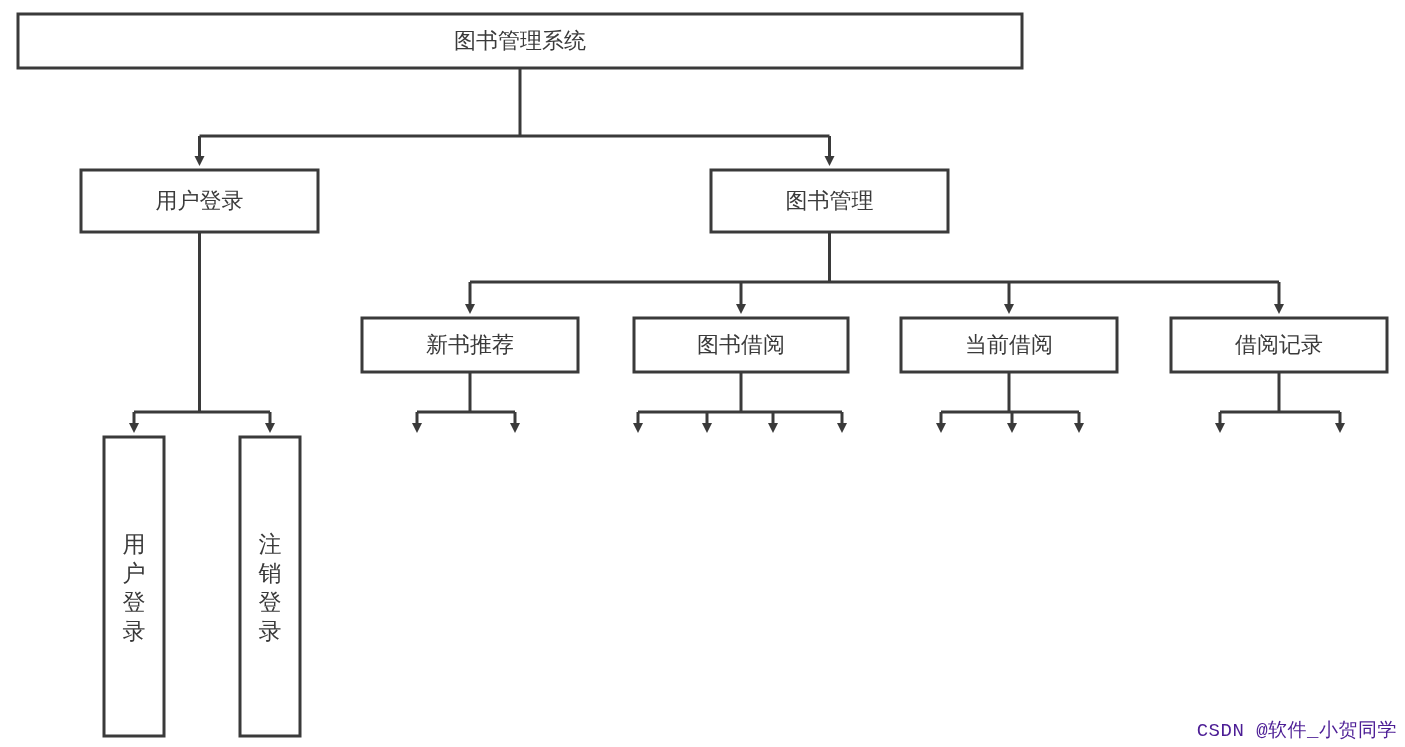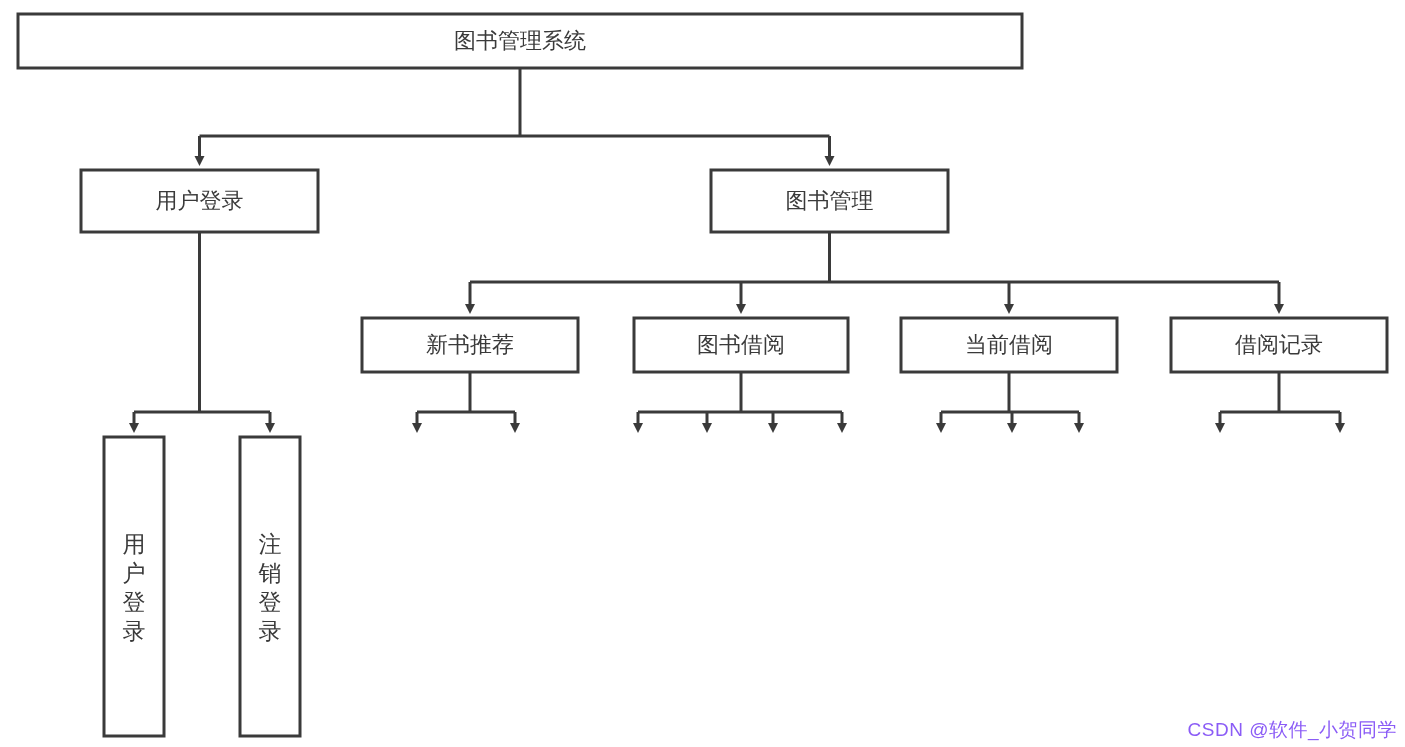--- a/index.html
+++ b/index.html
@@ -22,23 +22,23 @@
   }
   .leaf-label{
     fill:#3a3a3a;
     font-family:"DejaVu Sans","Liberation Sans",sans-serif;
     font-size:23px;
     text-anchor:middle;
   }
   .watermark{
     position:absolute;
     right:8px;bottom:4px;
-    color:#8b5cf6;
+    color:#4c1d95;
     font-size:19px;
-    font-family:Liberation Sans, sans-serif;
+    font-family:Liberation Mono, monospace;
     white-space:nowrap;
     letter-spacing:0.5px;
   }
 </style>
 </head>
 <body>
 
 <svg id="canvas" viewBox="0 0 1405 747">
   <defs>
     <marker id="arrow" markerWidth="14" markerHeight="14" refX="1" refY="5" orient="auto" markerUnits="userSpaceOnUse">

